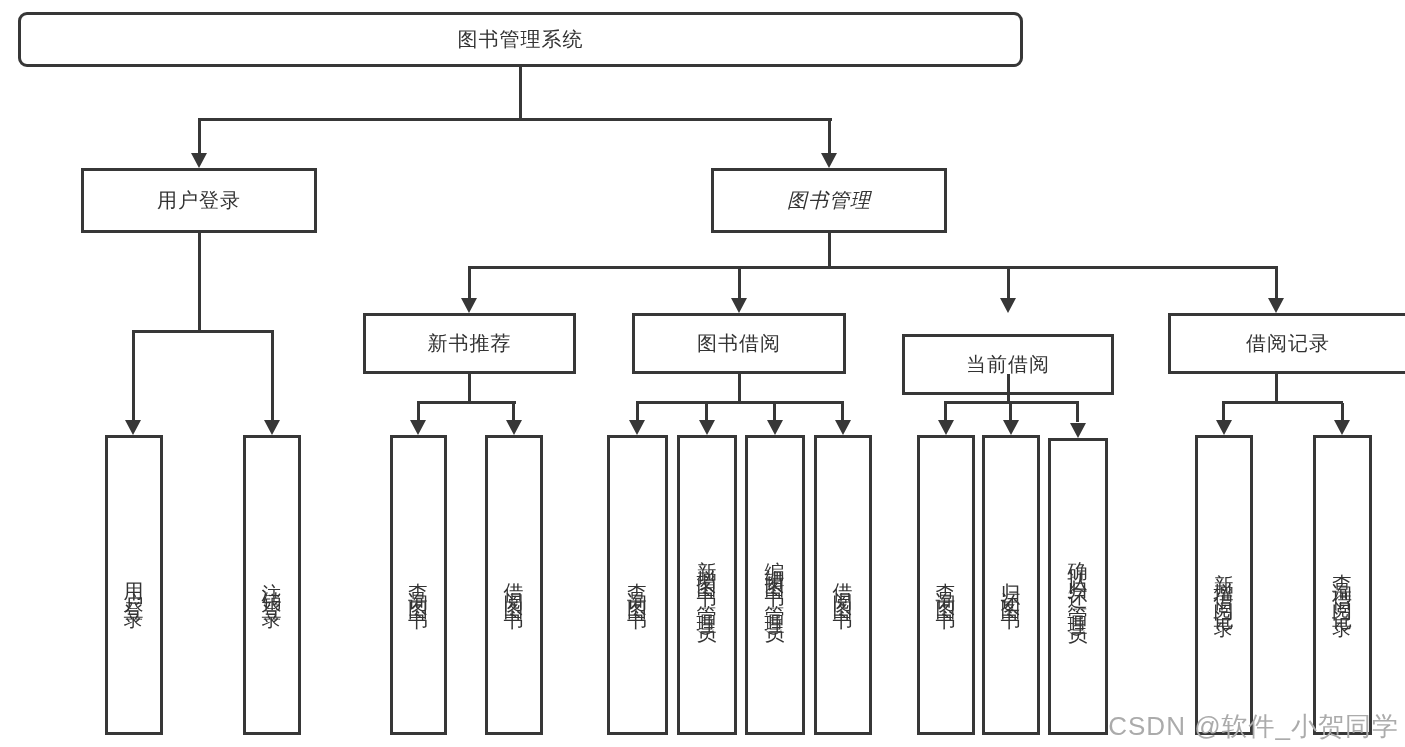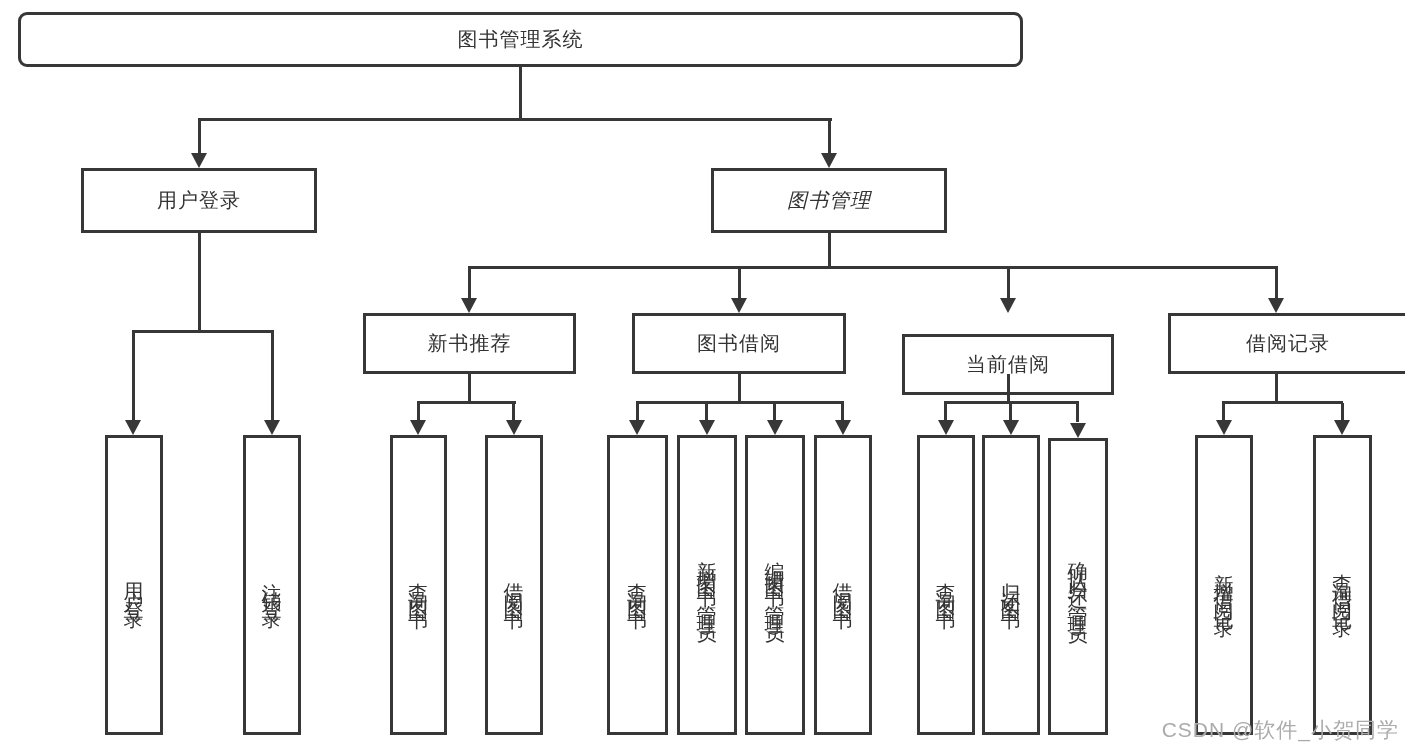--- a/index.html
+++ b/index.html
@@ -21,21 +21,21 @@
     font-size:20px; line-height:1; letter-spacing:9px;
   }
   .ln { position:absolute; background:var(--line,#373737); }
   .arr {
     position:absolute; width:0; height:0;
     border-left:8px solid transparent; border-right:8px solid transparent;
     border-top:15px solid var(--line,#373737);
   }
   .watermark {
     position:absolute; right:6px; bottom:3px;
-    font-size:21px; color:var(--watermark,#ababab); letter-spacing:1px;
+    font-size:26px; color:var(--watermark,#ababab); letter-spacing:1px;
     white-space:nowrap;
   }
 </style>
 </head>
 <body>
 
 <div class="stage">
 
   <div class="box" style="left:18px;top:12px;width:1005px;height:55px;border-radius:9px;">图书管理系统</div>
 

